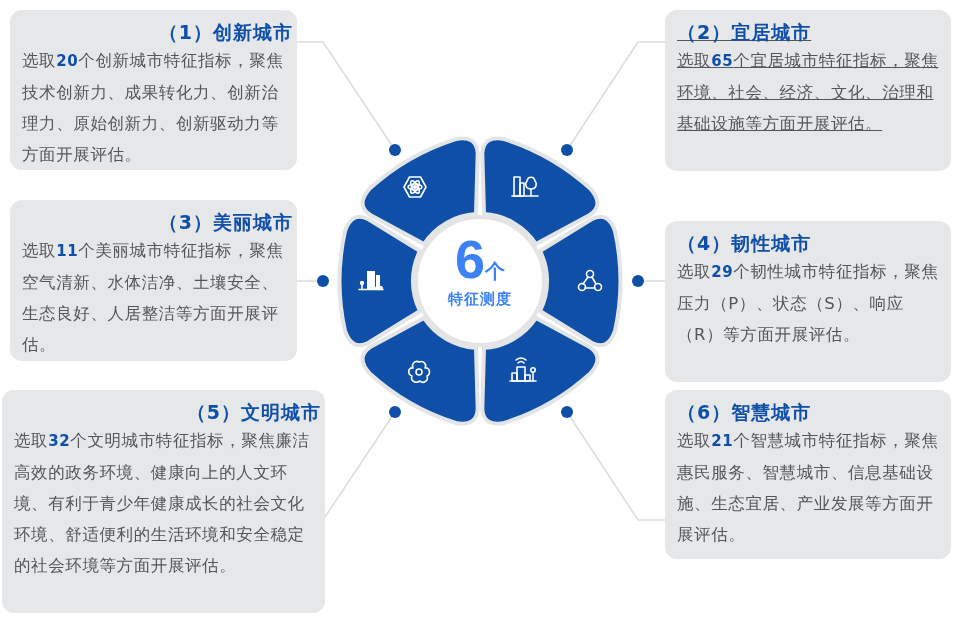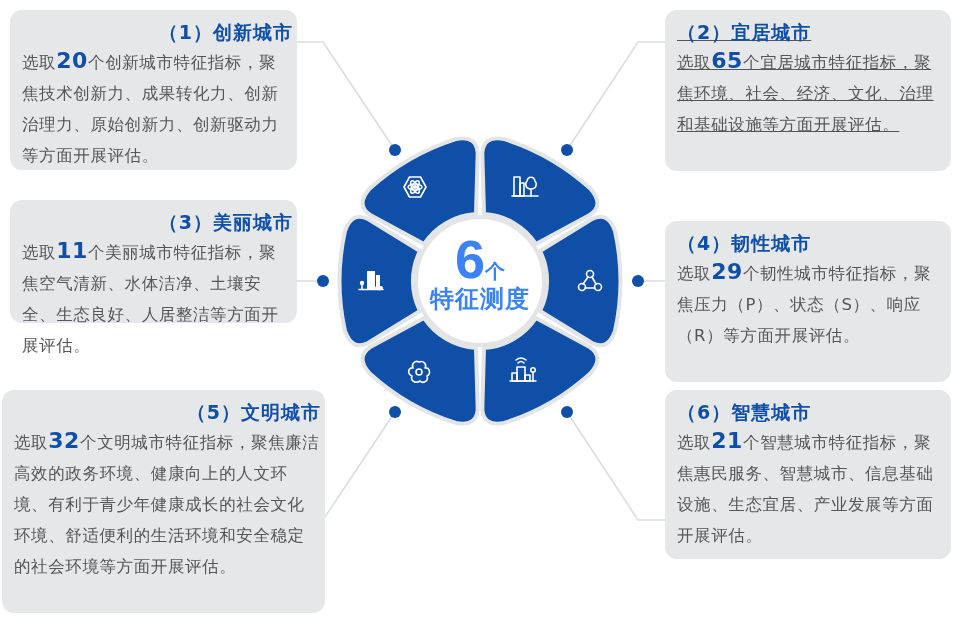--- a/index.html
+++ b/index.html
@@ -17,37 +17,37 @@
       color: #555659;
     }
     .card .title {
       font-size: 19px; font-weight: bold; color: #0f4fa8;
       line-height: 26px; letter-spacing: 1px; white-space: nowrap;
     }
     .card.left .title { text-align: right; }
     .card .body {
       font-size: 16.5px; line-height: 31px; letter-spacing: 0.6px;
     }
-    .card .num { color: #0f4fa8; font-weight: bold; font-size: 22px; }
+    .card .num { color: #0f4fa8; font-weight: bold; font-size: 15px; }
     #card-1 { left: 10px; top: 10px; width: 287px; height: 160px; }
     #card-2 { left: 665px; top: 10px; width: 286px; height: 161px; text-decoration: underline; }
-    #card-3 { left: 10px; top: 200px; width: 287px; height: 123px; }
+    #card-3 { left: 10px; top: 200px; width: 287px; height: 161px; }
     #card-4 { left: 665px; top: 200px; width: 286px; height: 161px; margin-top: 21px; }
     #card-5 { left: 2px; top: 390px; width: 323px; height: 223px; }
     #card-6 { left: 665px; top: 390px; width: 286px; height: 169px; }
 
     svg.diagram { position: absolute; left: 0; top: 0; }
 
     .center-text {
       position: absolute; left: 418px; top: 232px; width: 124px; height: 100px;
       text-align: center; color: #3b82f6; font-weight: bold;
     }
     .center-text .big { font-size: 54px; line-height: 54px; font-family: "Liberation Sans", sans-serif; }
     .center-text .unit { font-size: 20px; }
-    .center-text .sub { font-size: 24px; line-height: 26px; letter-spacing: 1px; }
+    .center-text .sub { font-size: 15px; line-height: 26px; letter-spacing: 1px; }
   </style>
 </head>
 <body>
 
 <svg class="diagram" width="960" height="625" viewBox="0 0 960 625">
 
   <g stroke="#dcdddf" stroke-width="1.6" fill="none">
     <polyline points="297,42 323,42 395,150"></polyline>
     <polyline points="665,42 638,42 567,150"></polyline>
     <polyline points="297,281 323,281"></polyline>

